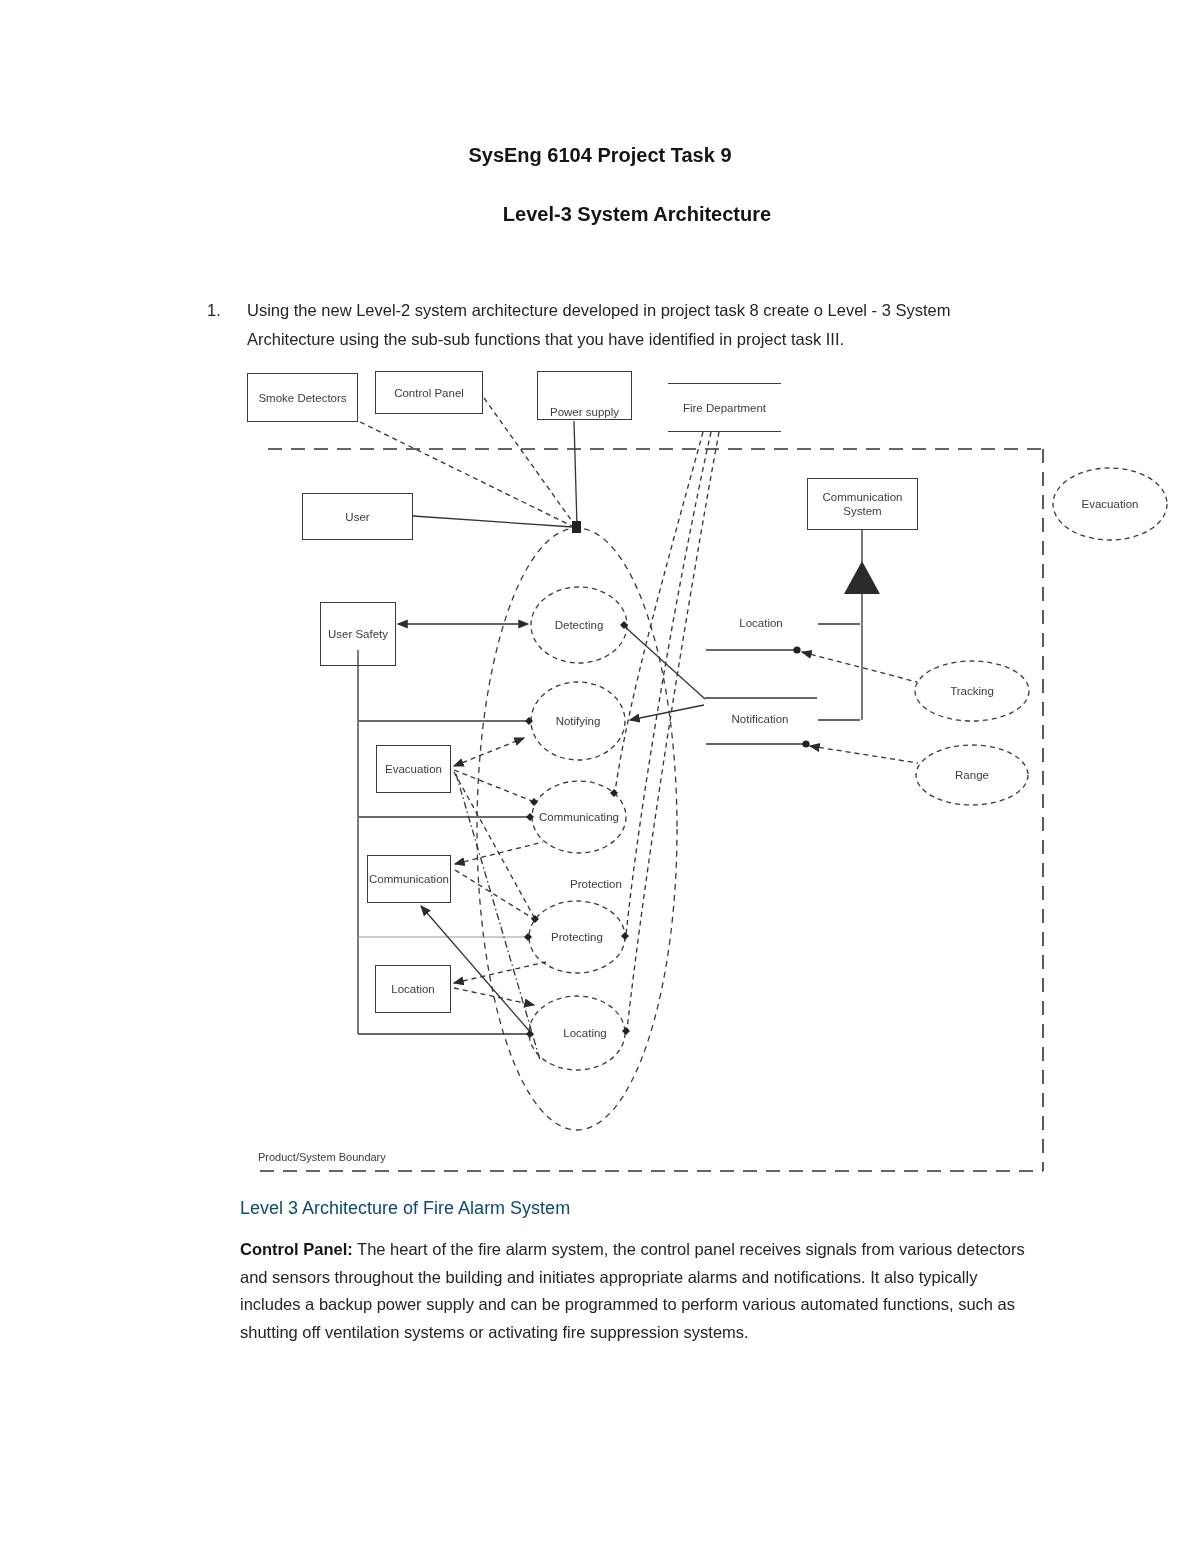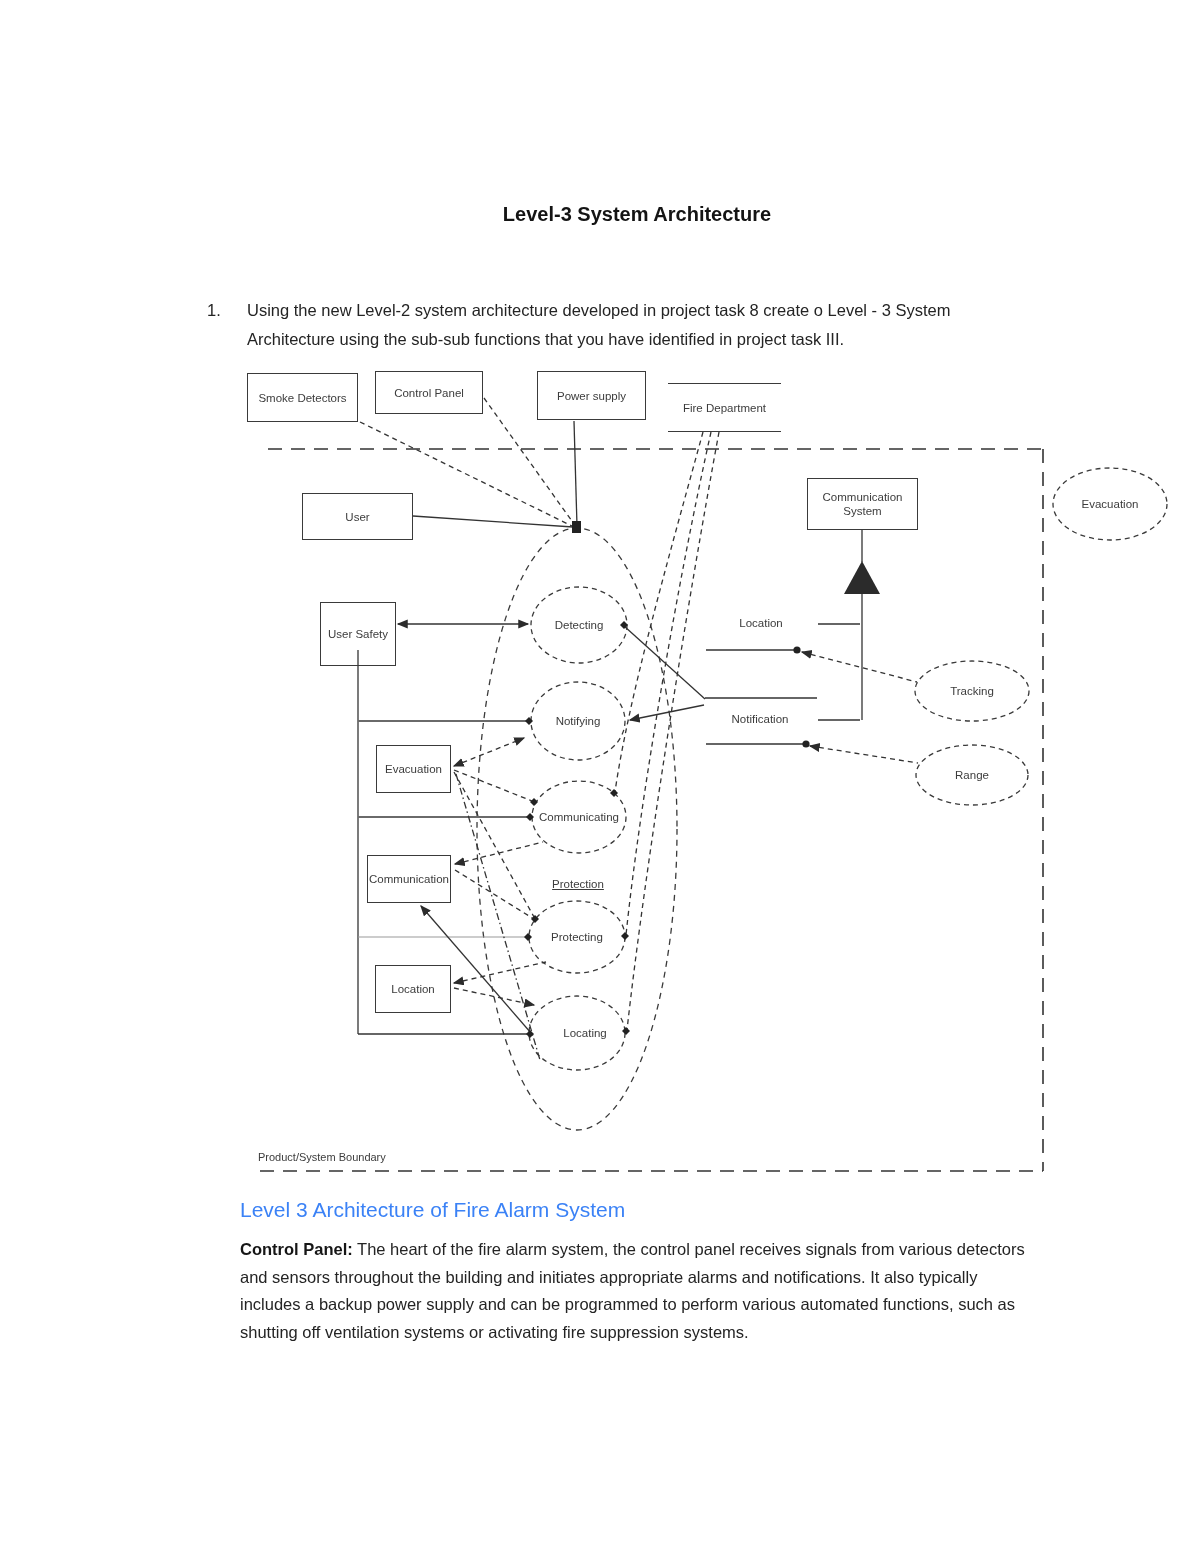--- a/index.html
+++ b/index.html
@@ -3,36 +3,37 @@
 <meta charset="utf-8">
 <style>
   html,body{margin:0;padding:0;background:#e8e8e8;}
   .page{position:relative;width:1200px;height:1553px;background:#ffffff;
         font-family:"Liberation Sans", sans-serif;color:#1c1c1c;overflow:hidden;margin:0 auto;}
   .abs{position:absolute;}
   .doc-title{top:144px;left:0;width:1200px;text-align:center;font-size:20px;font-weight:bold;color:#141414;}
   .doc-subtitle{top:203px;left:0;width:1200px;text-align:center;font-size:20px;font-weight:bold;color:#141414;margin-left:37px;}
   .list-item{top:296px;left:207px;width:815px;font-size:16.5px;line-height:28.5px;display:flex;color:#242424;}
   .list-marker{width:40px;flex:none;}
-  .caption{top:1198px;left:240px;font-size:21px;color:#3b82f6;}
+  .caption{top:1198px;left:240px;font-size:18px;color:#0c4a6e;}
   .paragraph{top:1236px;left:240px;width:800px;font-size:16.5px;line-height:27.5px;color:#242424;}
   .paragraph b{color:#161616;}
   svg.geom{top:0;left:0;width:1200px;height:1553px;pointer-events:none;}
   .dbox{border:1.4px solid #3a3a3a;display:flex;align-items:center;justify-content:center;
         text-align:center;font-size:11.5px;color:#3c3c3c;line-height:14px;box-sizing:border-box;background:transparent;}
   .dbox.no-sides{border-left:none;border-right:none;}
   .elabel{transform:translate(-50%,-50%);font-size:11.5px;color:#3c3c3c;white-space:nowrap;}
   .flabel{transform:translate(-50%,-50%);font-size:11.5px;color:#3c3c3c;white-space:nowrap;}
   .boundary-label{font-size:11px;color:#3c3c3c;}
 </style>
 </head>
 <body>
 
 <div class="page">
 
+  <div class="abs doc-title">SysEng 6104 Project Task 9</div>
   <div class="abs doc-subtitle">Level-3 System Architecture</div>
 
   <div class="abs list-item">
     <span class="list-marker">1.</span>
     <span>Using the new Level-2 system architecture developed in project task 8 create o Level - 3 System Architecture using the sub-sub functions that you have identified in project task III.</span>
   </div>
 
   <svg class="abs geom" viewBox="0 0 1200 1553">
     <defs>
       <marker id="arrE" markerWidth="10" markerHeight="9" refX="7.5" refY="3.5" orient="auto">
@@ -123,21 +124,21 @@
       <circle cx="806" cy="744" r="3.6"></circle>
     </g>
   </svg>
 
   <div class="abs dbox" style="left:247px;top:373px;width:111px;height:49px;">
     <span>Smoke Detectors</span>
   </div>
   <div class="abs dbox" style="left:375px;top:371px;width:108px;height:43px;">
     <span>Control Panel</span>
   </div>
-  <div class="abs dbox" style="left:537px;top:371px;width:109px;height:49px;">
+  <div class="abs dbox" style="left:537px;top:371px;width:95px;height:49px;align-items:flex-end;">
     <span>Power supply</span>
   </div>
   <div class="abs dbox no-sides" style="left:668px;top:383px;width:113px;height:49px;">
     <span>Fire Department</span>
   </div>
   <div class="abs dbox" style="left:302px;top:493px;width:111px;height:47px;">
     <span>User</span>
   </div>
   <div class="abs dbox" style="left:807px;top:478px;width:111px;height:52px;">
     <span>
@@ -162,21 +163,21 @@
   <div class="abs elabel" style="left:578px;top:721px;">Notifying</div>
   <div class="abs elabel" style="left:579px;top:817px;">Communicating</div>
   <div class="abs elabel" style="left:577px;top:937px;">Protecting</div>
   <div class="abs elabel" style="left:565px;top:1033px;margin-left:20px;">Locating</div>
   <div class="abs elabel" style="left:972px;top:691px;">Tracking</div>
   <div class="abs elabel" style="left:972px;top:775px;">Range</div>
   <div class="abs elabel" style="left:1110px;top:504px;">Evacuation</div>
 
   <div class="abs flabel" style="left:761px;top:623px;">Location</div>
   <div class="abs flabel" style="left:760px;top:719px;">Notification</div>
-  <div class="abs flabel" style="left:578px;top:884px;text-decoration:underline;">Protection</div>
+  <div class="abs flabel" style="left:596px;top:884px;">Protection</div>
 
   <div class="abs boundary-label" style="left:258px;top:1151px;">Product/System Boundary</div>
 
   <div class="abs caption">Level 3 Architecture of Fire Alarm System</div>
   <div class="abs paragraph">
     <b>Control Panel:</b><span> The heart of the fire alarm system, the control panel receives signals from various detectors and sensors throughout the building and initiates appropriate alarms and notifications. It also typically includes a backup power supply and can be programmed to perform various automated functions, such as shutting off ventilation systems or activating fire suppression systems.</span>
   </div>
 
 </div>
 

